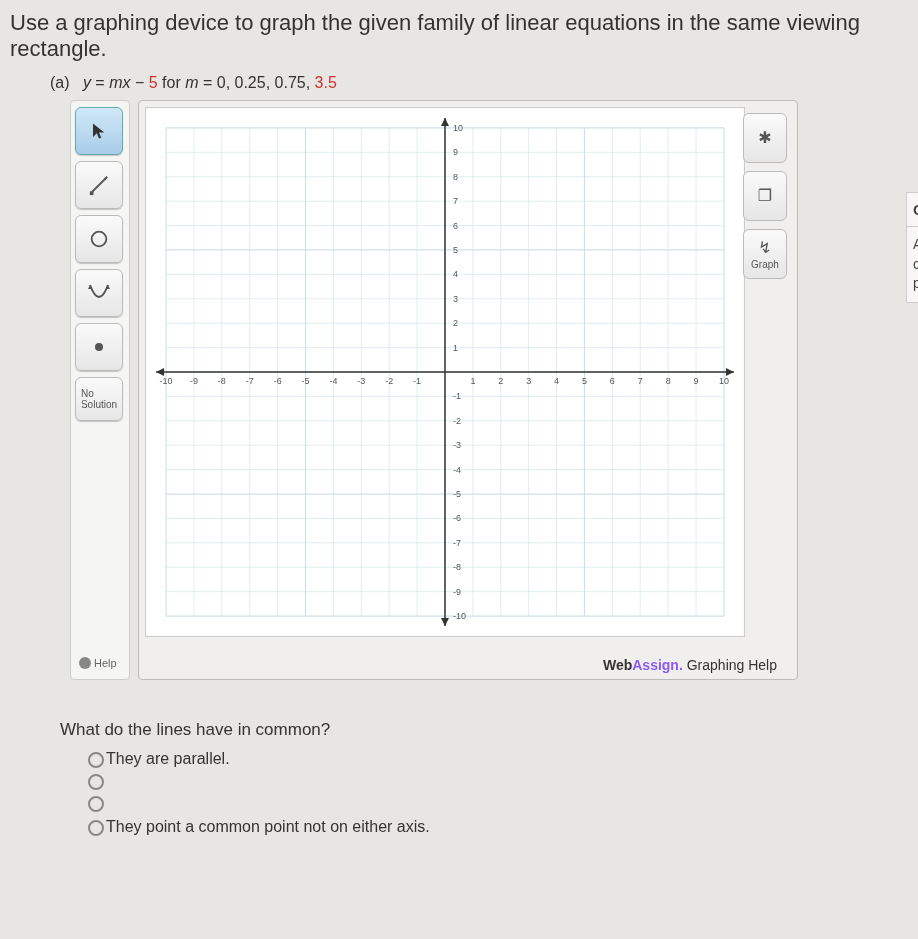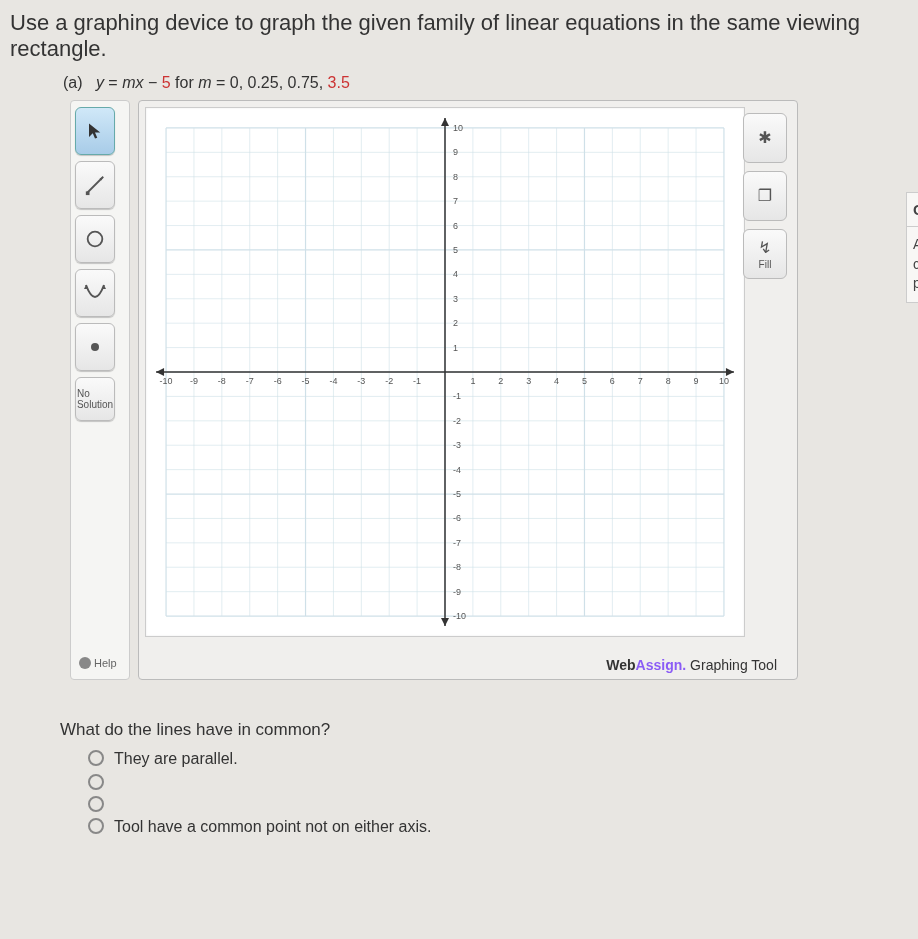--- a/index.html
+++ b/index.html
@@ -6,42 +6,42 @@
 body {
   font-family: Arial, Helvetica, sans-serif;
   background: #e8e6e2;
   width: 918px;
   height: 939px;
   overflow: hidden;
   padding: 10px 0 0 10px;
   color: #333;
 }
 .problem-text { font-size: 22px; margin-bottom: 12px; }
-.part-label { margin-left: 53px; font-size: 16px; margin-bottom: 8px; }
+.part-label { margin-left: 40px; font-size: 16px; margin-bottom: 8px; }
 .part-label .italic { font-style: italic; }
 .red { color: #c33; }
 
 .graph-region {
   display: flex;
   margin-left: 60px;
   position: relative;
 }
 .toolbox {
   width: 60px;
   background: #f5f5f3;
   border: 1px solid #ccc;
   border-radius: 4px;
   padding: 6px 4px;
   margin-right: 8px;
   display: flex;
   flex-direction: column;
   gap: 6px;
 }
 .tool-btn {
-  width: 40px;
+  width: 48px;
   height: 48px;
   background: linear-gradient(#fafafa,#e6e6e6);
   border: 1px solid #bbb;
   border-radius: 6px;
   display: flex;
   align-items: center;
   justify-content: center;
   font-size: 20px;
   color: #555;
   cursor: pointer;
@@ -117,21 +117,21 @@
   padding:8px 6px; font-size:14px; color:#444;
   line-height:1.4;
 }
 
 .question-block {
   margin: 40px 0 0 50px;
   font-size: 17px;
 }
 .question-block .q-title { margin-bottom: 10px; }
 .radio-row {
-  display:flex; align-items:flex-start; gap:10px;
+  display:flex; align-items:flex-end; gap:2px;
   margin: 6px 0 6px 28px;
   font-size: 16px;
 }
 .radio-circle {
   width:16px; height:16px; border:2px solid #888; border-radius:50%;
   flex-shrink:0;
 }
 .italic { font-style: italic; }
 
 svg.grid { position:absolute; inset:0; width:100%; height:100%; }
@@ -283,26 +283,26 @@
 
     <div class="side-tools">
       <div class="side-btn">
         <span class="icon">✱</span>
       </div>
       <div class="side-btn">
         <span class="icon">❐</span>
       </div>
       <div class="side-btn">
         <span class="icon">↯</span>
-        <span>Fill</span>
+        <span>Graph</span>
       </div>
     </div>
 
     <div class="footer-brand">
-      <b><span>Web</span><span class="accent">Assign.</span></b><span> Graphing Tool</span>
+      <b><span>Web</span><span class="accent">Assign.</span></b><span> Graphing Help</span>
     </div>
   </div>
 
   <div class="legend-panel">
     <div class="legend-title">Graph Lay</div>
     <div class="legend-body">
       <div>After you</div>
       <div>can use G</div>
       <div>properties</div>
     </div>
@@ -316,15 +316,15 @@
     <span>They are parallel.</span>
   </div>
   <div class="radio-row">
     <div class="radio-circle"></div>
   </div>
   <div class="radio-row">
     <div class="radio-circle"></div>
   </div>
   <div class="radio-row">
     <div class="radio-circle"></div>
-    <span>Tool have a common point not on either axis.</span>
+    <span>They point a common point not on either axis.</span>
   </div>
 </div>
 
 </body></html>

